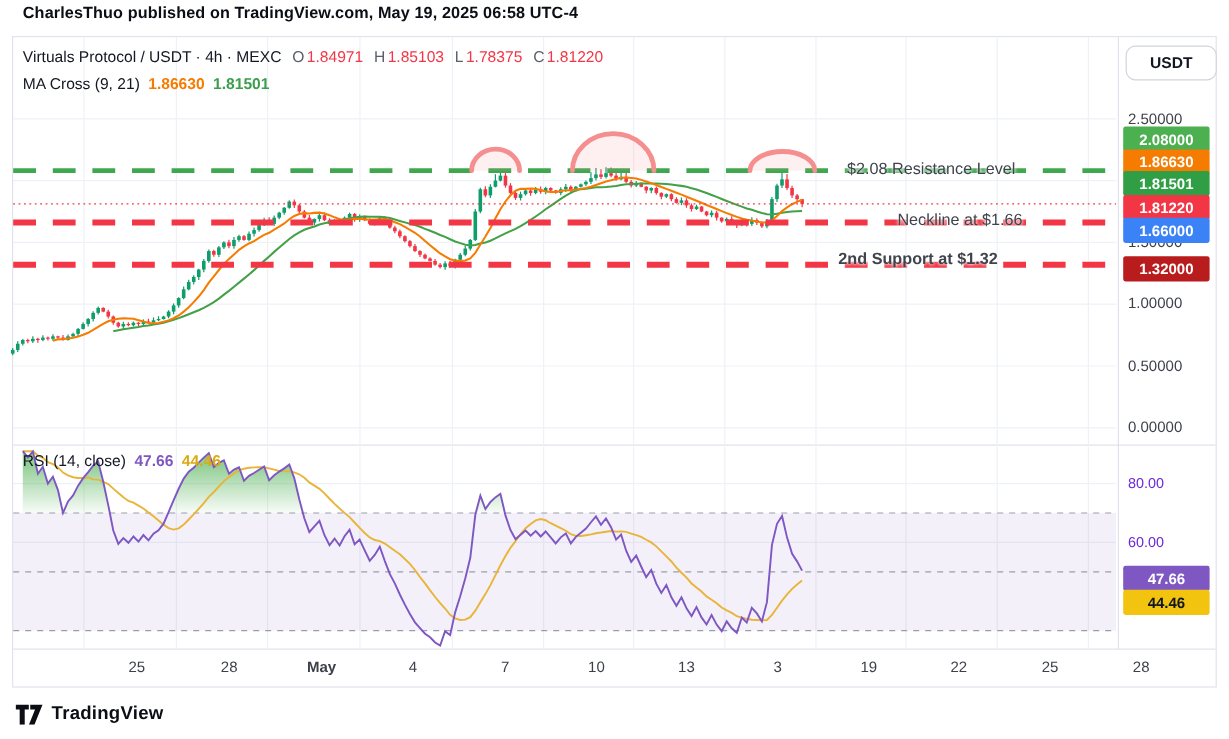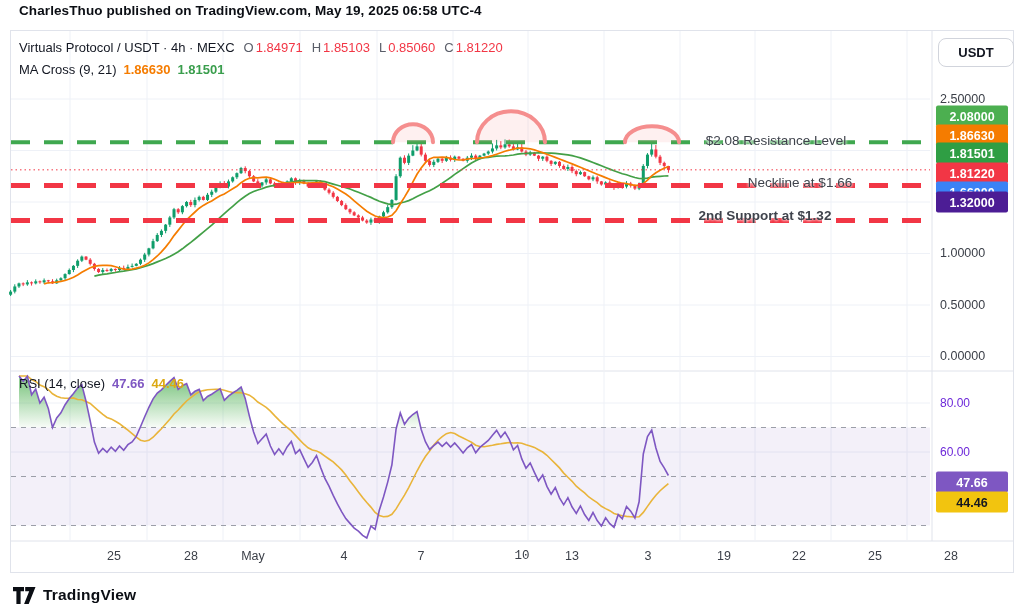--- a/index.html
+++ b/index.html
@@ -422,21 +422,21 @@
 <div id="price-scale-hit" class="abs"></div>
 <div id="time-axis-hit" class="abs"></div>
 
 <div id="legend1" class="abs legend-row">
   <span class="sym">Virtuals Protocol / USDT · 4h · MEXC</span>
   <span class="ohlc-l">O</span>
   <span class="ohlc-v">1.84971</span>
   <span class="ohlc-l">H</span>
   <span class="ohlc-v">1.85103</span>
   <span class="ohlc-l">L</span>
-  <span class="ohlc-v">0.85060</span>
+  <span class="ohlc-v">1.78375</span>
   <span class="ohlc-l">C</span>
   <span class="ohlc-v">1.81220</span>
 </div>
 
 <div id="legend2" class="abs legend-row">
   <span>MA Cross (9, 21)</span>
   <span class="ma-fast">1.86630</span>
   <span class="ma-slow">1.81501</span>
 </div>
 
@@ -458,37 +458,37 @@
     <div class="tick" style="top: 253px;">1.00000</div>
     <div class="tick" style="top: 305px;">0.50000</div>
     <div class="tick" style="top: 356px;">0.00000</div>
   </div>
 <div id="price-badges">
     <div class="badge" style="top: 116px; background: rgb(76, 175, 80); color: rgb(255, 255, 255);">2.08000</div>
     <div class="badge" style="top: 135px; background: rgb(245, 124, 0); color: rgb(255, 255, 255);">1.86630</div>
     <div class="badge" style="top: 153px; background: rgb(47, 158, 68); color: rgb(255, 255, 255);">1.81501</div>
     <div class="badge" style="top: 173px; background: rgb(242, 54, 69); color: rgb(255, 255, 255);">1.81220</div>
     <div class="badge" style="top: 192px; background: #3b82f6; color: rgb(255, 255, 255);">1.66000</div>
-    <div class="badge" style="top: 202px; background: #4c1d95; color: rgb(255, 255, 255);">1.32000</div>
+    <div class="badge" style="top: 224px; background: #b91c1c; color: rgb(255, 255, 255);">1.32000</div>
   </div>
 <div id="rsi-ticks">
     <div class="rtick" style="top: 403px;">80.00</div>
     <div class="rtick" style="top: 452px;">60.00</div>
   </div>
 <div id="rsi-badges">
     <div class="badge" style="top: 482px; background: rgb(126, 87, 194); color: rgb(255, 255, 255);">47.66</div>
     <div class="badge" style="top: 502px; background: rgb(242, 196, 15); color: rgb(19, 23, 34);">44.46</div>
   </div>
 <div id="time-labels">
     <div class="tlabel" style="left: 70px; font-weight: normal;">25</div>
     <div class="tlabel" style="left: 147px; font-weight: normal;">28</div>
-    <div class="tlabel" style="left: 209px; font-weight: normal;">May</div>
+    <div class="tlabel" style="left: 224px; font-weight: bold;">May</div>
     <div class="tlabel" style="left: 300px; font-weight: normal;">4</div>
     <div class="tlabel" style="left: 377px; font-weight: normal;">7</div>
-    <div class="tlabel" style="left: 478px; font-weight: normal; font-family: Liberation Mono, monospace;">10</div>
+    <div class="tlabel" style="left: 453px; font-weight: normal;">10</div>
     <div class="tlabel" style="left: 528px; font-weight: normal;">13</div>
     <div class="tlabel" style="left: 604px; font-weight: normal;">3</div>
     <div class="tlabel" style="left: 680px; font-weight: normal;">19</div>
     <div class="tlabel" style="left: 755px; font-weight: normal;">22</div>
     <div class="tlabel" style="left: 831px; font-weight: normal;">25</div>
     <div class="tlabel" style="left: 907px; font-weight: normal;">28</div>
   </div>
 
 <div id="footer" class="abs">
   <svg width="23" height="17" viewBox="0 0 23 17">

